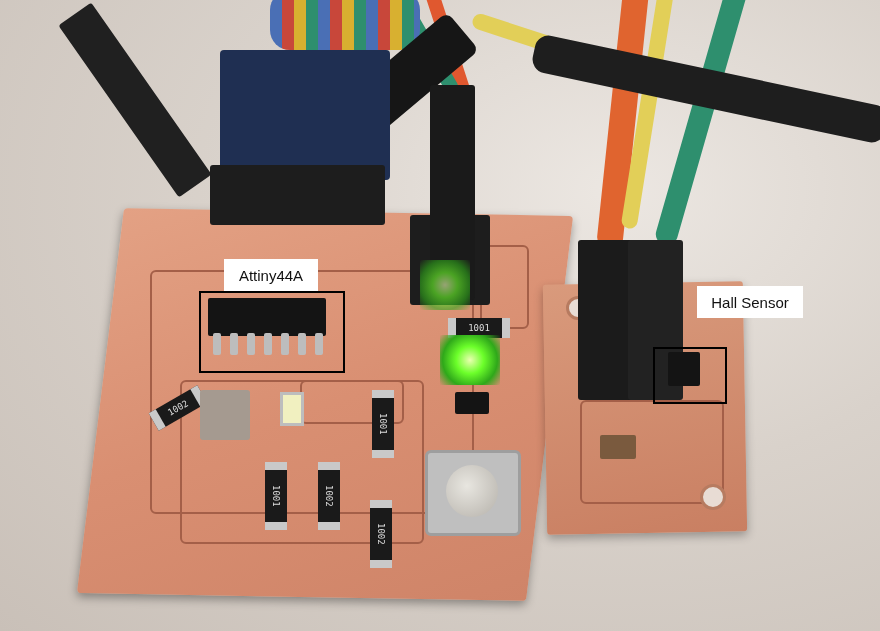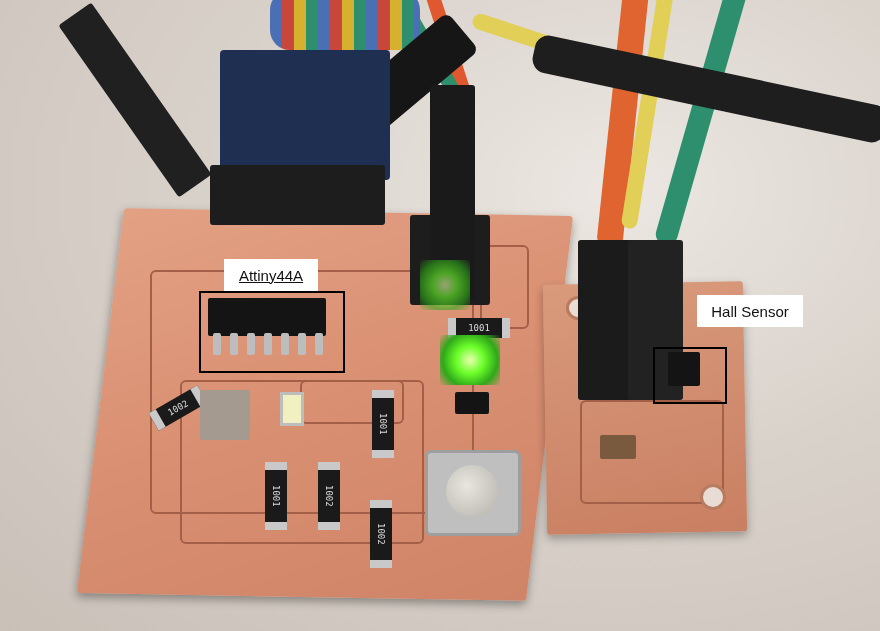--- a/index.html
+++ b/index.html
@@ -88,18 +88,18 @@
 
   <div class="pcb-hall abs"></div>
   <div class="trace" style="left:580px;top:400px;width:140px;height:100px;"></div>
   <div class="hole abs" style="left:566px;top:296px;width:18px;height:18px;"></div>
   <div class="hole abs" style="left:700px;top:484px;width:20px;height:20px;"></div>
   <div class="connector abs" style="left:578px;top:240px;width:55px;height:160px;background:#1b1b1b;"></div>
   <div class="connector abs" style="left:628px;top:240px;width:55px;height:160px;background:#222;"></div>
   <div class="chip abs" style="left:668px;top:352px;width:32px;height:34px;"></div>
   <div class="chip abs" style="left:600px;top:435px;width:36px;height:24px;background:#7a5a3e;"></div>
 
-  <div class="label-box" style="left:224px;top:259px;width:94px;height:32px;text-decoration:underline;">Attiny44A</div>
+  <div class="label-box" style="left:224px;top:259px;width:94px;height:32px;">Attiny44A</div>
   <div class="frame" style="left:199px;top:291px;width:142px;height:78px;"></div>
 
-  <div class="label-box" style="left:697px;top:295px;width:106px;height:32px;">Hall Sensor</div>
+  <div class="label-box" style="left:697px;top:286px;width:106px;height:32px;">Hall Sensor</div>
   <div class="frame" style="left:653px;top:347px;width:70px;height:53px;"></div>
 </div>
 
 </body></html>

